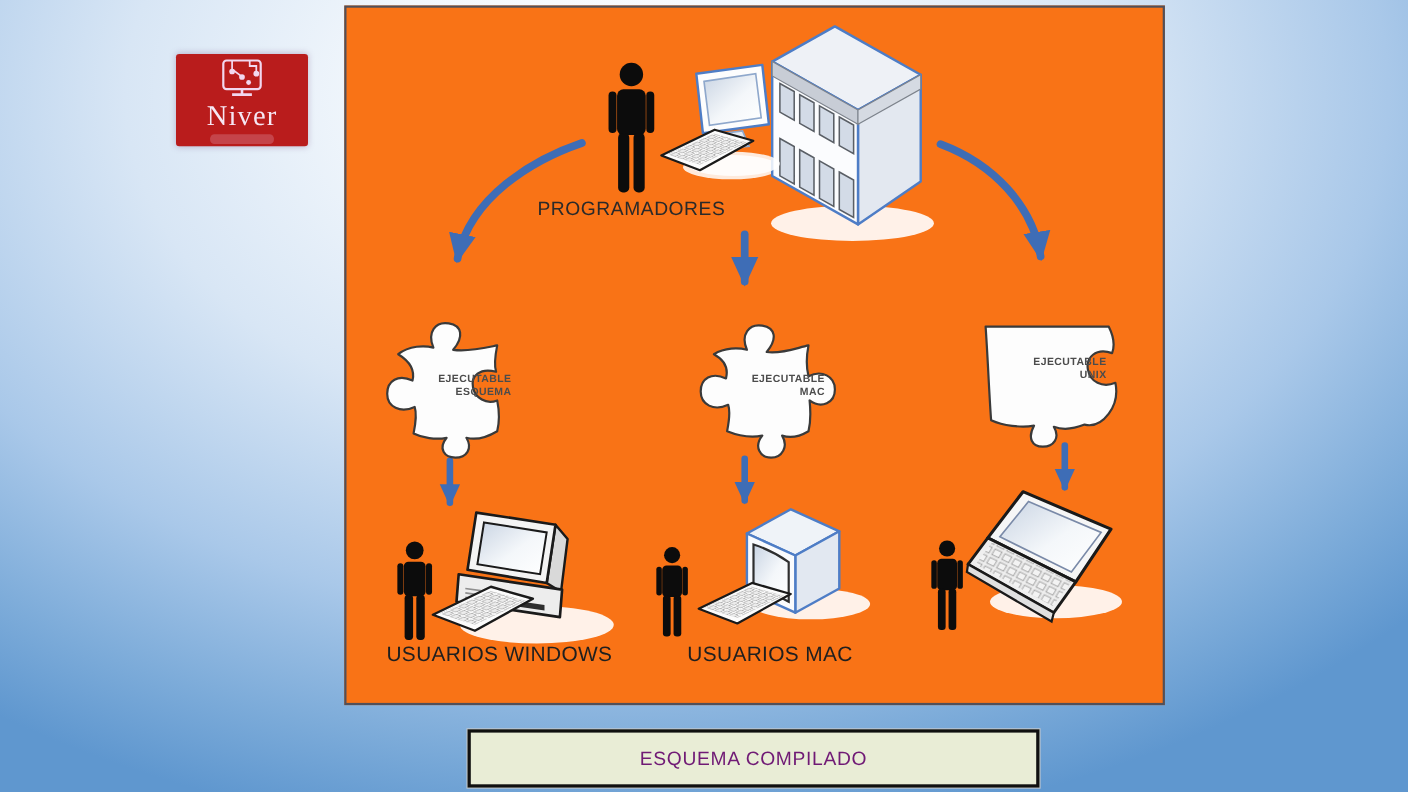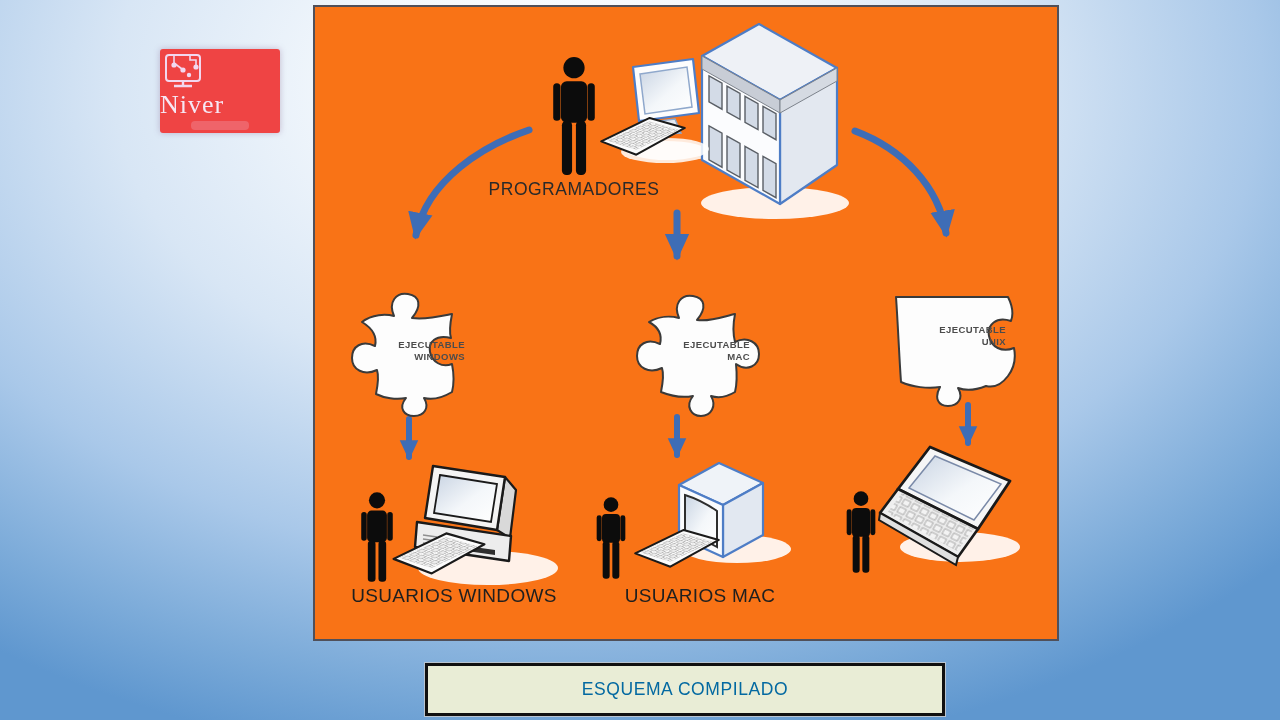--- a/index.html
+++ b/index.html
@@ -7,21 +7,21 @@
   body {
     font-family:"Liberation Sans", sans-serif;
     background: radial-gradient(ellipse 78% 95% at 44% 12%,
       #ffffff 0%, #f2f7fc 22%, #d8e6f5 45%, #a9c8e9 70%, #7cabd9 88%, #5f97cf 100%);
     position:relative;
   }
 
   
   .logo {
     position:absolute; left:160px; top:49px; width:120px; height:84px;
-    background:#ef4444; border-radius:3px; 
+    background:#b91c1c; border-radius:3px; text-align:center;
     box-shadow:0 0 6px rgba(120,80,130,0.35);
   }
   .logo svg { margin-top:4px; }
   .logo-title {
     font-family:"Liberation Serif", serif; font-size:26px; color:#f6e7f4;
     letter-spacing:1px; line-height:26px; margin-top:-3px;
   }
   .logo-blur {
     width:58px; height:9px; margin:3px auto 0;
     background:rgba(240,215,240,0.22); border-radius:4px;
@@ -49,21 +49,21 @@
   .pt-mac     { left:320px; top:332px; width:115px; }
   .pt-unix    { left:575px; top:317px; width:116px; }
 
   
   .caption {
     position:absolute; left:425px; top:663px; width:520px; height:53px;
     background:#e9edd6; border:3px solid #101010;
     box-shadow:0 0 0 1px #b9c4cf;
     display:flex; align-items:center; justify-content:center;
   }
-  .caption-text { font-size:17.5px; color:#0369a1; letter-spacing:0.6px; }
+  .caption-text { font-size:17.5px; color:#701a75; letter-spacing:0.6px; }
 </style>
 </head>
 <body>
 
 <div class="logo">
   <svg width="46" height="38" viewBox="0 0 46 38">
     <g fill="none" stroke="#f2d7ef" stroke-width="2">
       <rect x="6" y="2" width="34" height="26" rx="3"></rect>
       <path d="M30,2 v5 h6 v5" stroke-width="1.6"></path>
       <path d="M14,2 v8" stroke-width="1.6"></path>
@@ -209,21 +209,21 @@
       <polygon points="24,48 96,84 79,106 9,68" fill="url(#keys2)"></polygon>
       <path d="M2,68 L80,112 L78,120 L1,75 Z" fill="#e0e0e0" stroke="#1a1a1a" stroke-width="2"></path>
     </g>
     <use href="#person" x="526" y="482" width="40" height="86"></use>
   </svg>
 
   <div class="lbl lbl-programmers">PROGRAMADORES</div>
 
   <div class="puzzle-text pt-windows">
     <div>EJECUTABLE</div>
-    <div>WINDOWS</div>
+    <div>ESQUEMA</div>
   </div>
   <div class="puzzle-text pt-mac">
     <div>EJECUTABLE</div>
     <div>MAC</div>
   </div>
   <div class="puzzle-text pt-unix">
     <div>EJECUTABLE</div>
     <div>UNIX</div>
   </div>
 

